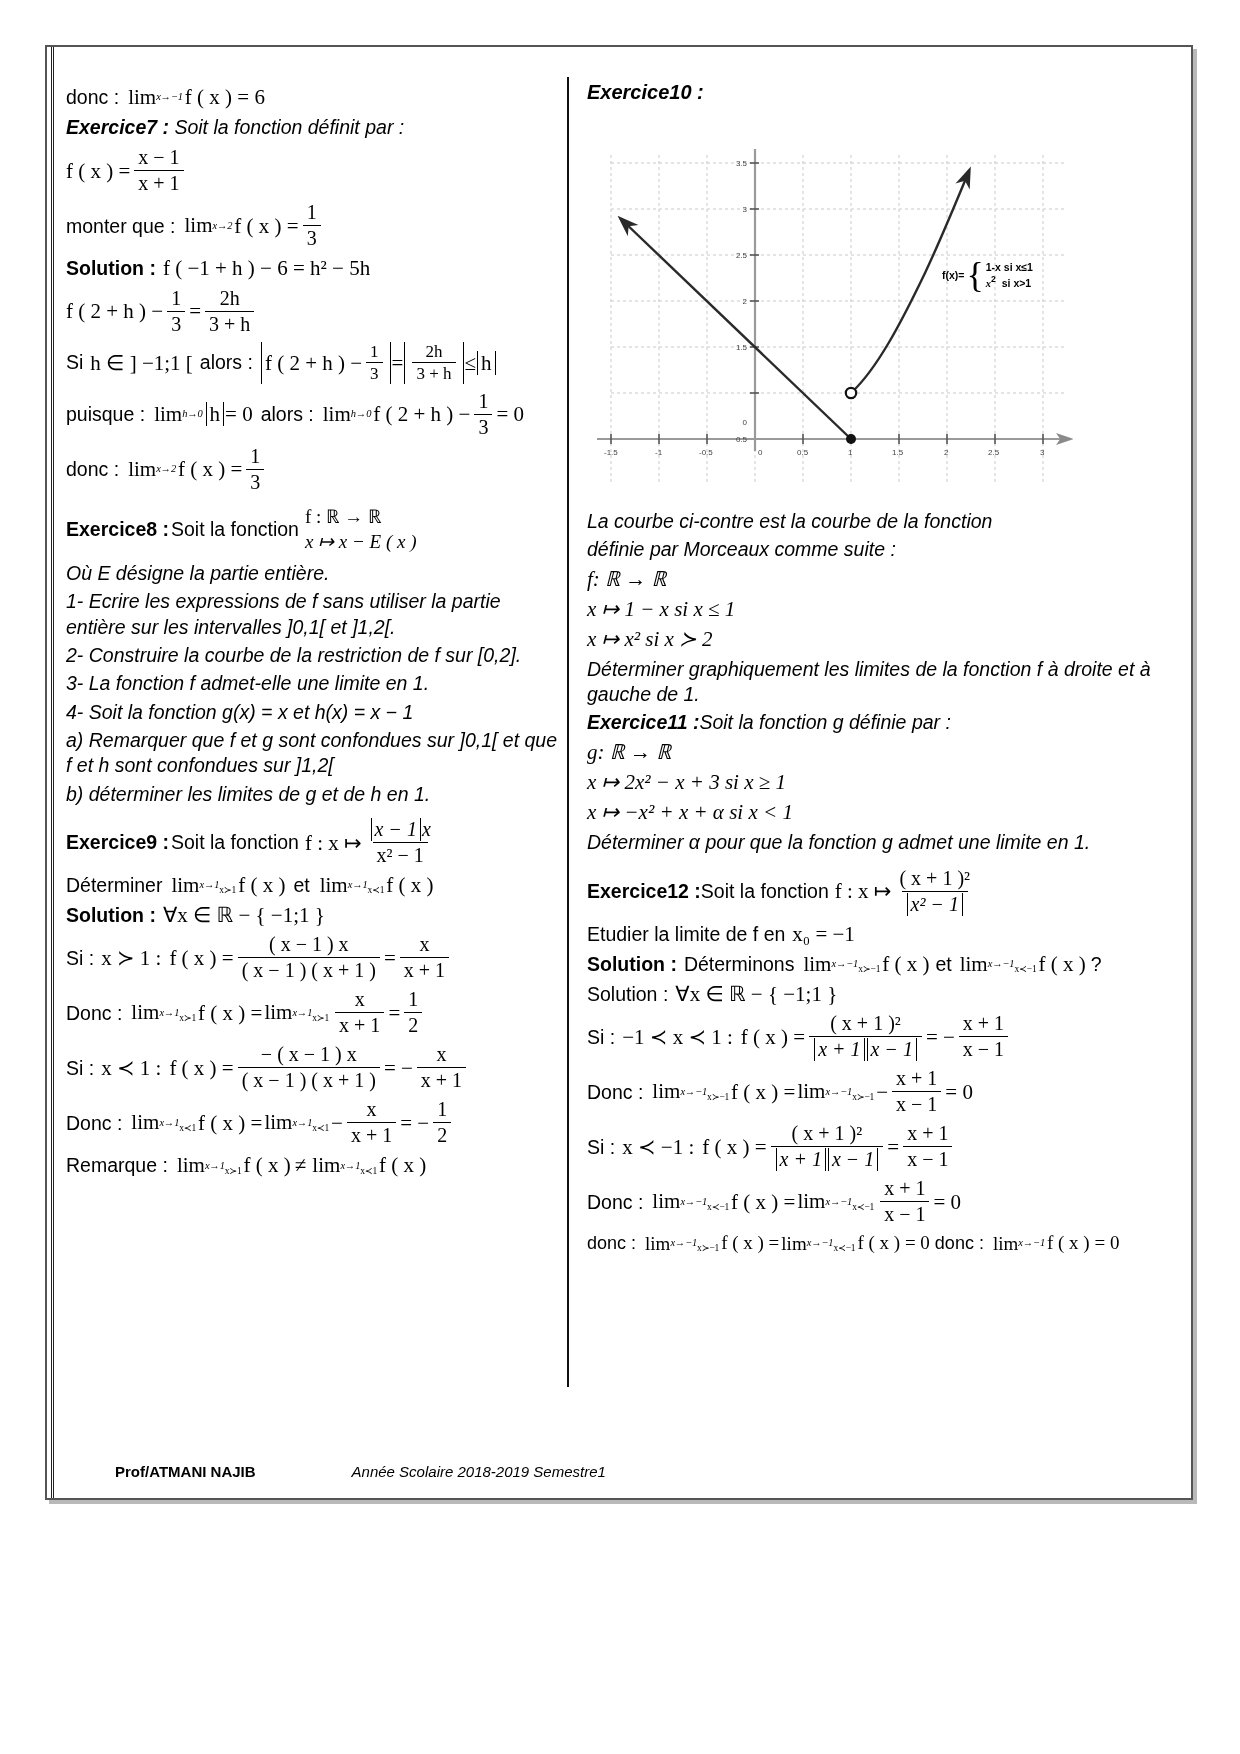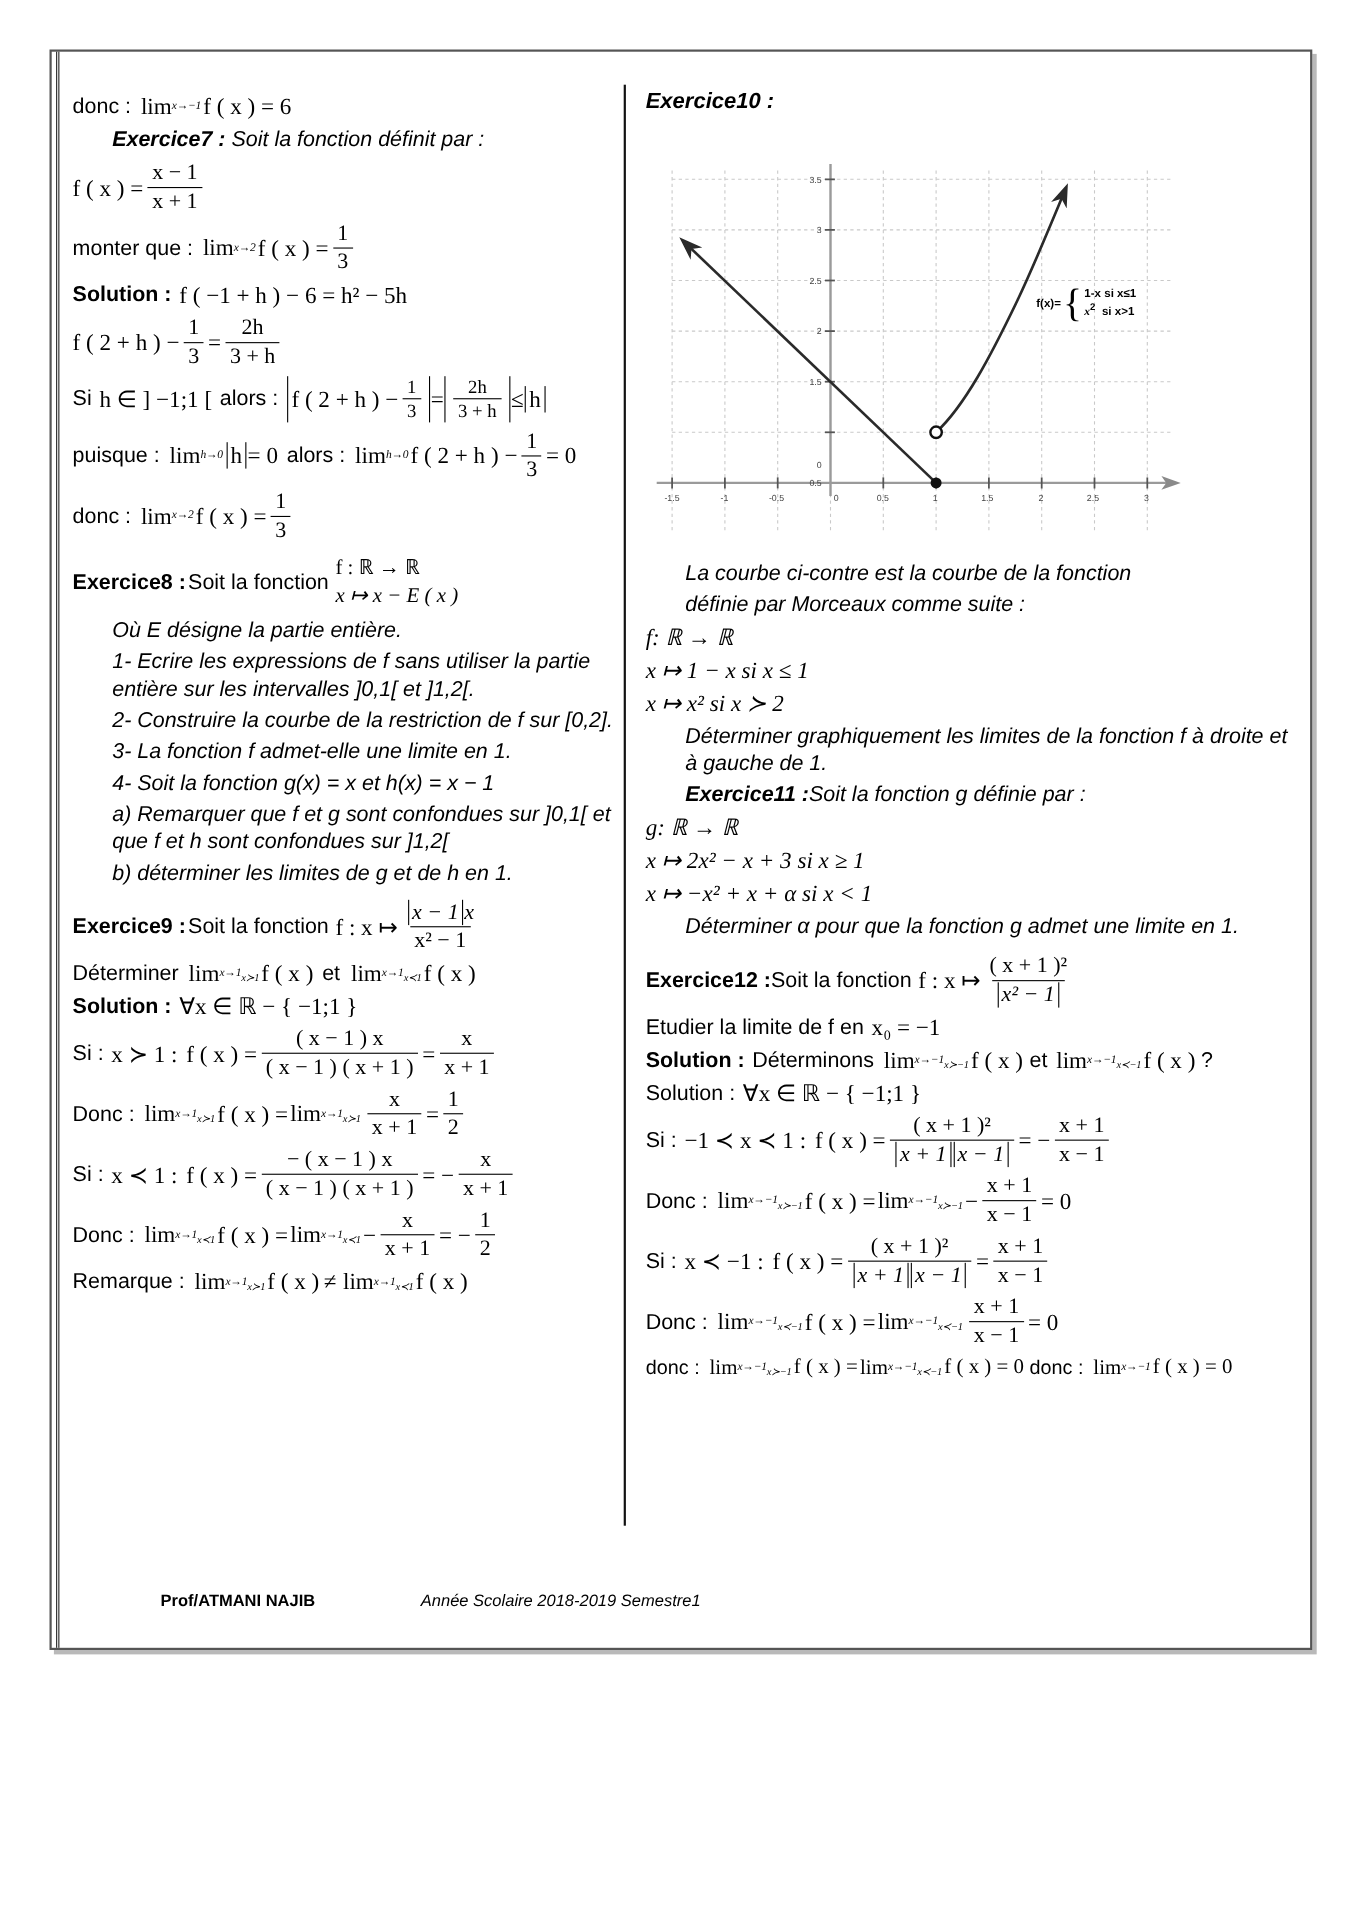--- a/index.html
+++ b/index.html
@@ -41,21 +41,21 @@
     box-sizing:border-box;
     padding:32px 14px 0 18px;
   }
   .ln{
     font-size:19.5px;
     line-height:1.30;
     margin:0 0 3px 0;
     white-space:nowrap;
     font-style:italic;
   }
-  .ln.wrap{white-space:normal;margin-left:36px;}
+  .ln.wrap{white-space:normal;}
   .b{font-weight:bold;}
   .mi{font-family:"Liberation Serif", serif; font-style:italic;}
   .mr{font-family:"Liberation Serif", serif; font-style:normal;}
   .blk{font-family:"Liberation Serif", serif;}
   .mathrow{
     display:flex;align-items:center;
     font-size:19.5px;
     margin:6px 0 6px 0;
     line-height:1.15;
     flex-wrap:nowrap;
@@ -69,21 +69,21 @@
   
   .lim{
     display:inline-flex;flex-direction:row;align-items:center;
     font-family:"Liberation Serif", serif;
     margin:0 2px;
     line-height:1;
     vertical-align:middle;
   }
   .lim .op{font-size:21px;font-style:normal;}
   .lim .sub{font-size:10.5px;font-style:italic;margin-top:1px;letter-spacing:-0.2px;}
-  .lim .sub2{font-size:9.5px;font-style:italic;margin-top:12px;letter-spacing:-0.2px;}
+  .lim .sub2{font-size:9.5px;margin-top:12px;letter-spacing:-0.2px;}
   
   .frac{
     display:inline-flex;flex-direction:column;align-items:center;
     vertical-align:middle;
     margin:0 4px;
     font-family:"Liberation Serif", serif;
   }
   .frac>.num{padding:0 4px 1px 4px;font-size:20px;}
   .frac>.den{padding:1px 4px 0 4px;border-top:1.4px solid #000;font-size:20px;}
   .frac.sm>.num,.frac.sm>.den{font-size:17px;}
@@ -106,22 +106,22 @@
     font-size:10.5px;font-weight:bold;
   }
   .fbrace .brace{
     font-size:36px;font-weight:normal;
     font-family:"Liberation Serif", serif;
     line-height:0.8;margin:0 2px;
   }
   .fbrace .cases{display:flex;flex-direction:column;line-height:1.25;}
   .footer{
     position:absolute;
-    left:0;right:0;bottom:34px;
-    padding-left:99px;
+    left:0;right:0;bottom:18px;
+    padding-left:68px;
     display:flex;align-items:baseline;gap:96px;
     font-size:15px;
   }
   .footer .name{font-weight:bold;}
   .footer .yr{font-style:italic;text-align:right;}
 </style>
 </head>
 <body>
 
 <div class="page">

